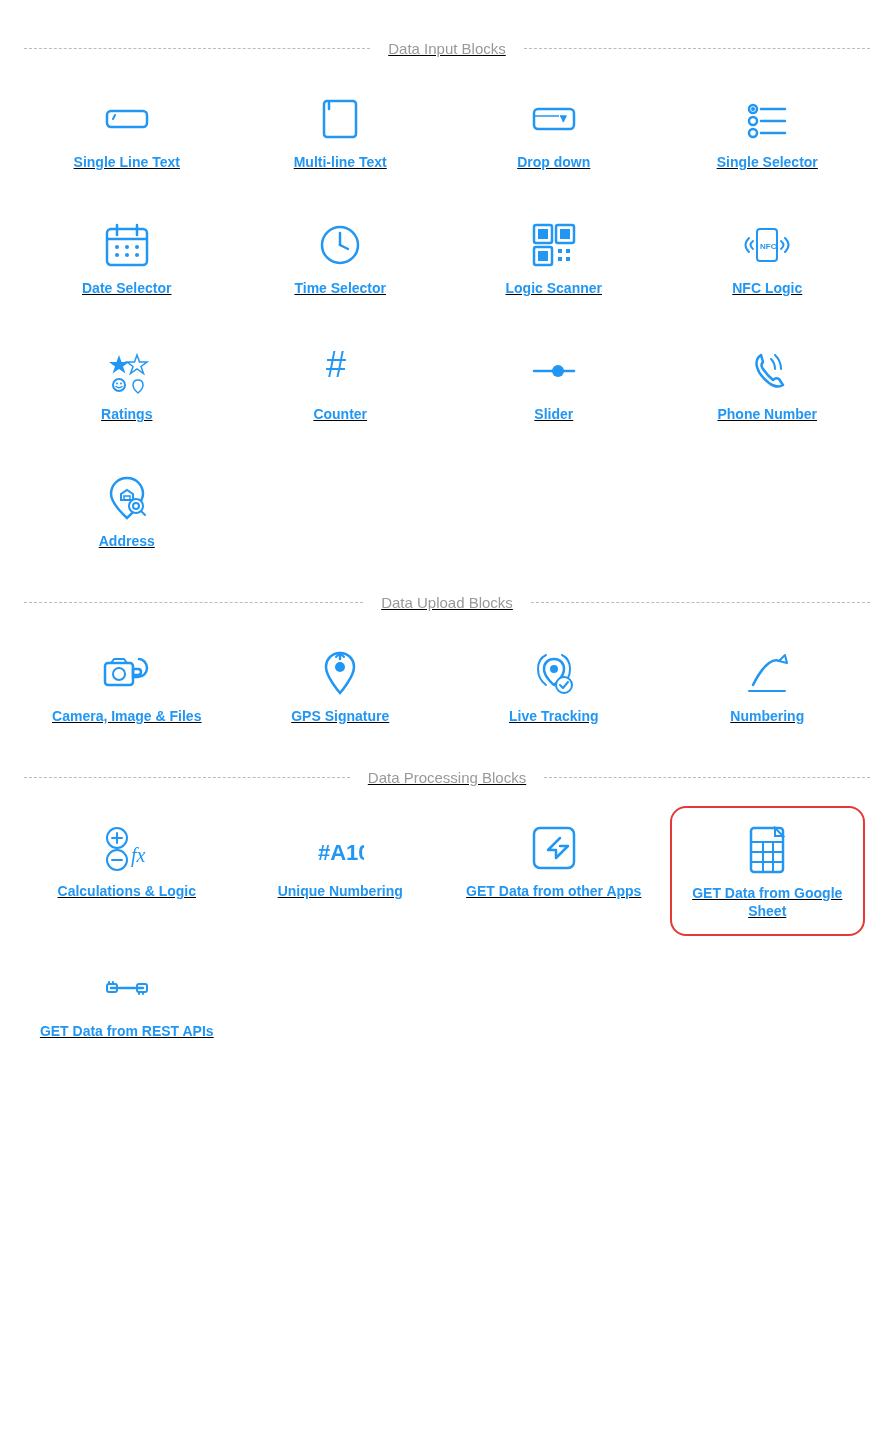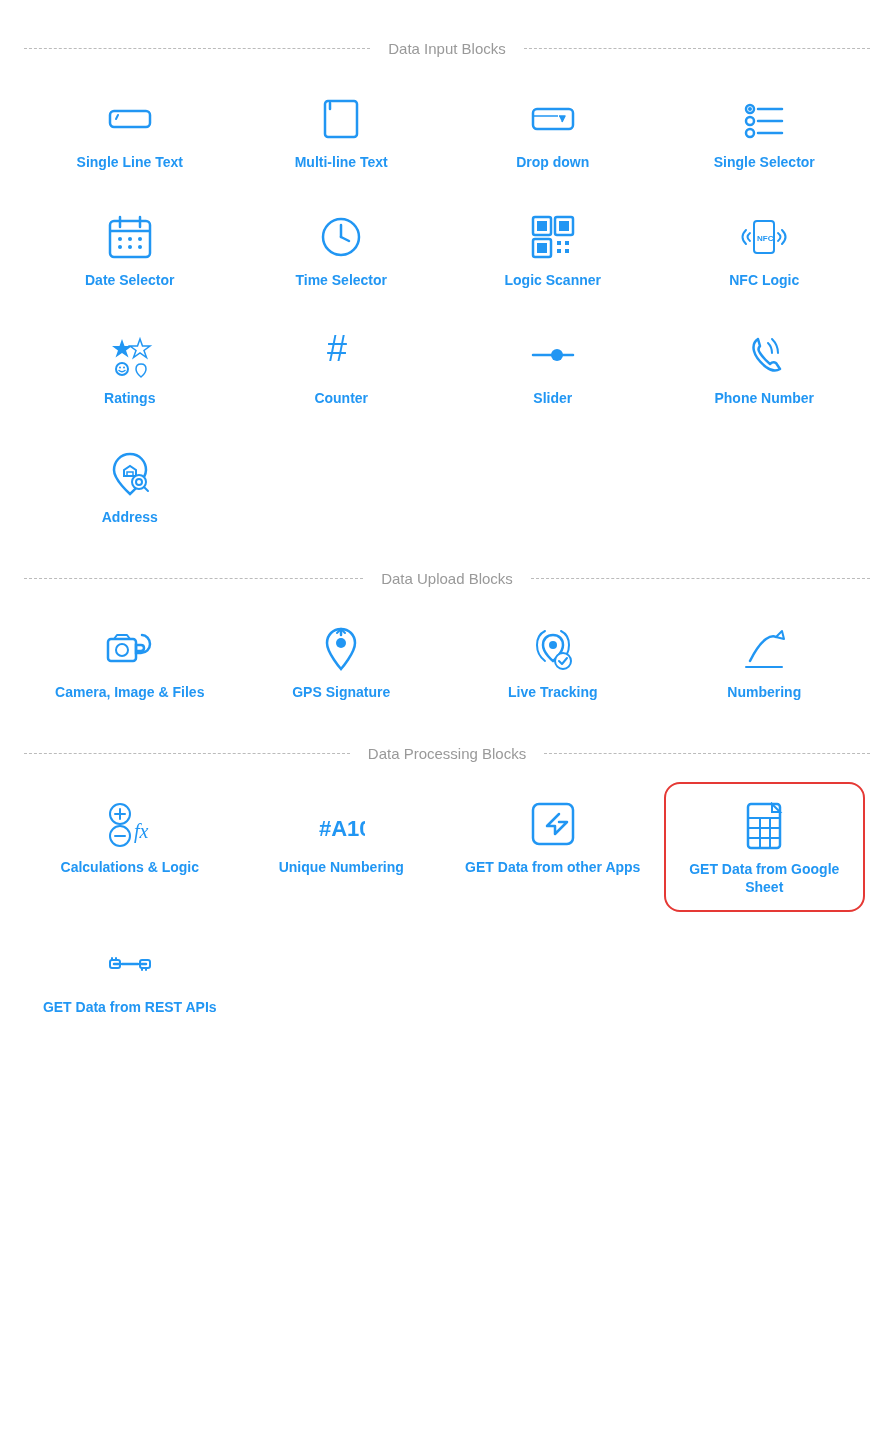--- a/index.html
+++ b/index.html
@@ -5,20 +5,21 @@
     * { box-sizing: border-box; margin: 0; padding: 0; }
     body {
       font-family: -apple-system, BlinkMacSystemFont, 'Segoe UI', sans-serif;
       background: #fff;
       width: 894px;
       min-height: 1449px;
     }
     .page {
       width: 894px;
       padding: 20px 24px;
+      text-decoration: underline;
     }
     .section-divider {
       display: flex;
       align-items: center;
       margin: 20px 0 10px;
       color: #999;
       font-size: 15px;
       gap: 10px;
     }
     .section-divider::before,
@@ -27,21 +28,21 @@
       flex: 1;
       border-top: 1.5px dashed #bbb;
     }
     .section-divider span {
       white-space: nowrap;
       padding: 0 8px;
     }
     .grid {
       display: grid;
       grid-template-columns: repeat(4, 1fr);
-      gap: 10px;
+      gap: 18px;
       padding: 10px 5px;
     }
     .block-item {
       display: flex;
       flex-direction: column;
       align-items: center;
       justify-content: flex-start;
       padding: 18px 8px 14px;
       cursor: pointer;
       border-radius: 12px;

